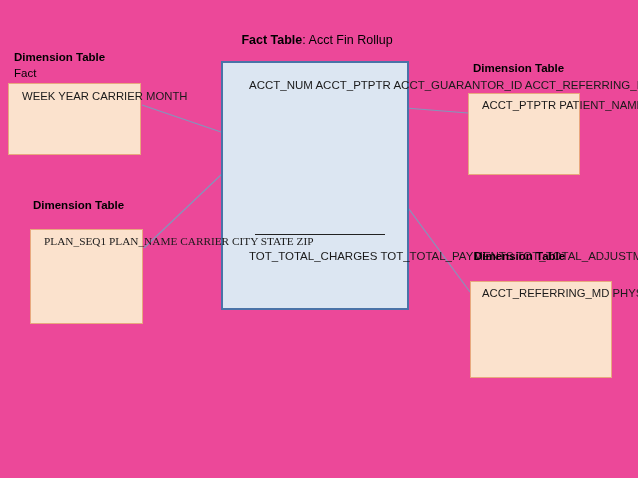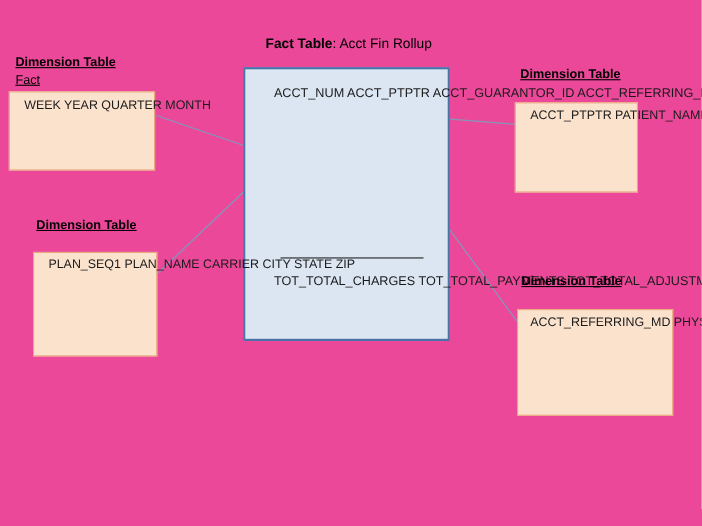--- a/index.html
+++ b/index.html
@@ -75,21 +75,20 @@
     white-space: nowrap;
   }
 
   
   .dim-head {
     position: absolute;
     font-size: 11.5px;
     color: #000000;
     white-space: nowrap;
     line-height: 15.5px;
-    text-decoration: underline;
   }
   .dim-head .kind { font-weight: bold; display: block; }
   .dim-head .name { font-weight: normal; display: block; }
 
   
   .dim-box {
     position: absolute;
     box-sizing: border-box;
     background: #fbe2cd;
     border: 1.3px solid #e8a87e;
@@ -156,28 +155,28 @@
   </div>
   <div class="fact-sep"></div>
 
   <div class="dim-head" id="dim-head-date">
     <span class="kind">Dimension Table</span>
     <span class="name">Fact</span>
   </div>
   <div class="dim-box" id="dim-box-date"></div>
   <pre class="dim-fields" id="dim-fields-date" style="margin:0;font-family:inherit;">WEEK
 YEAR
-QUARTER
+CARRIER
 MONTH</pre>
 
   <div class="dim-head" id="dim-head-insurance">
     <span class="kind">Dimension Table</span>
   </div>
   <div class="dim-box" id="dim-box-insurance"></div>
-  <pre class="dim-fields" id="dim-fields-insurance" style="margin:0;font-family:Liberation Sans, sans-serif;">PLAN_SEQ1
+  <pre class="dim-fields" id="dim-fields-insurance" style="margin:0;font-family:Liberation Serif, serif;">PLAN_SEQ1
 PLAN_NAME
 CARRIER
 CITY
 STATE
 ZIP</pre>
 
   <div class="dim-head" id="dim-head-patient">
     <span class="kind">Dimension Table</span>
   </div>
   <div class="dim-box" id="dim-box-patient"></div>

